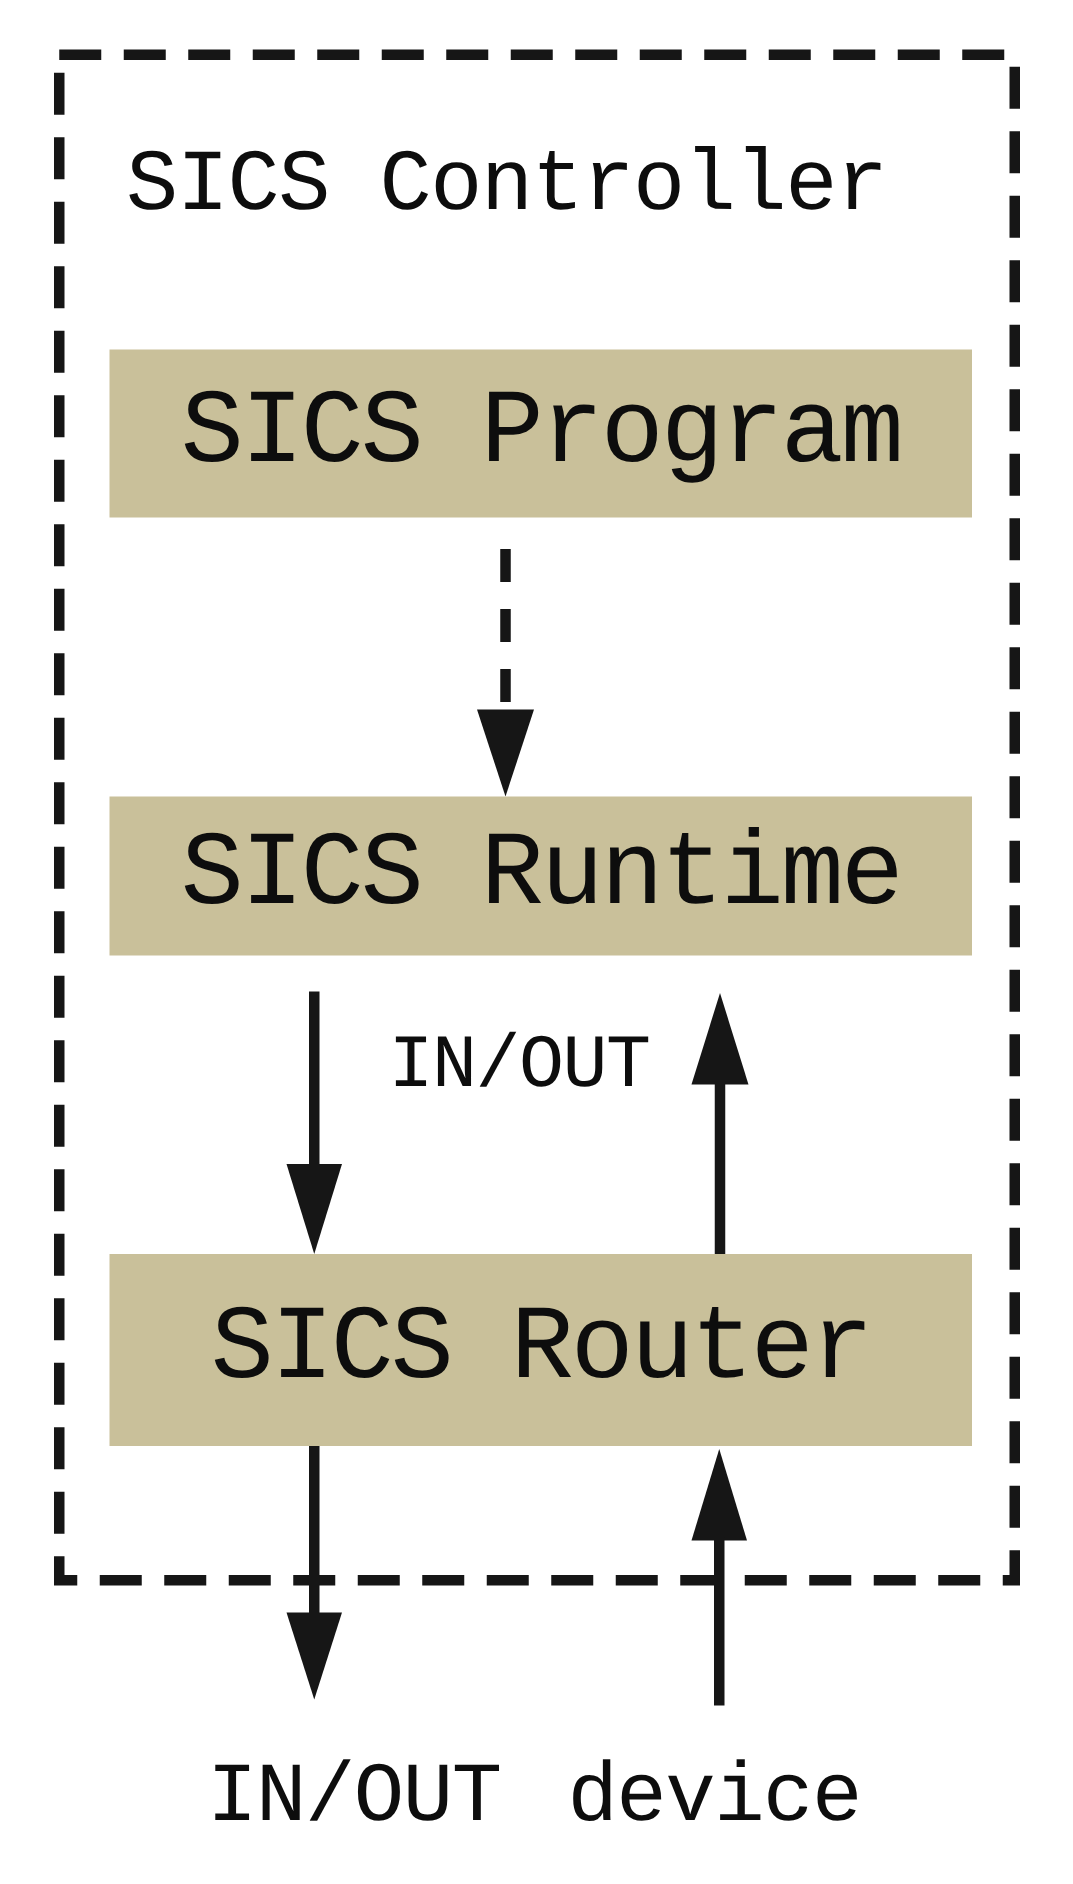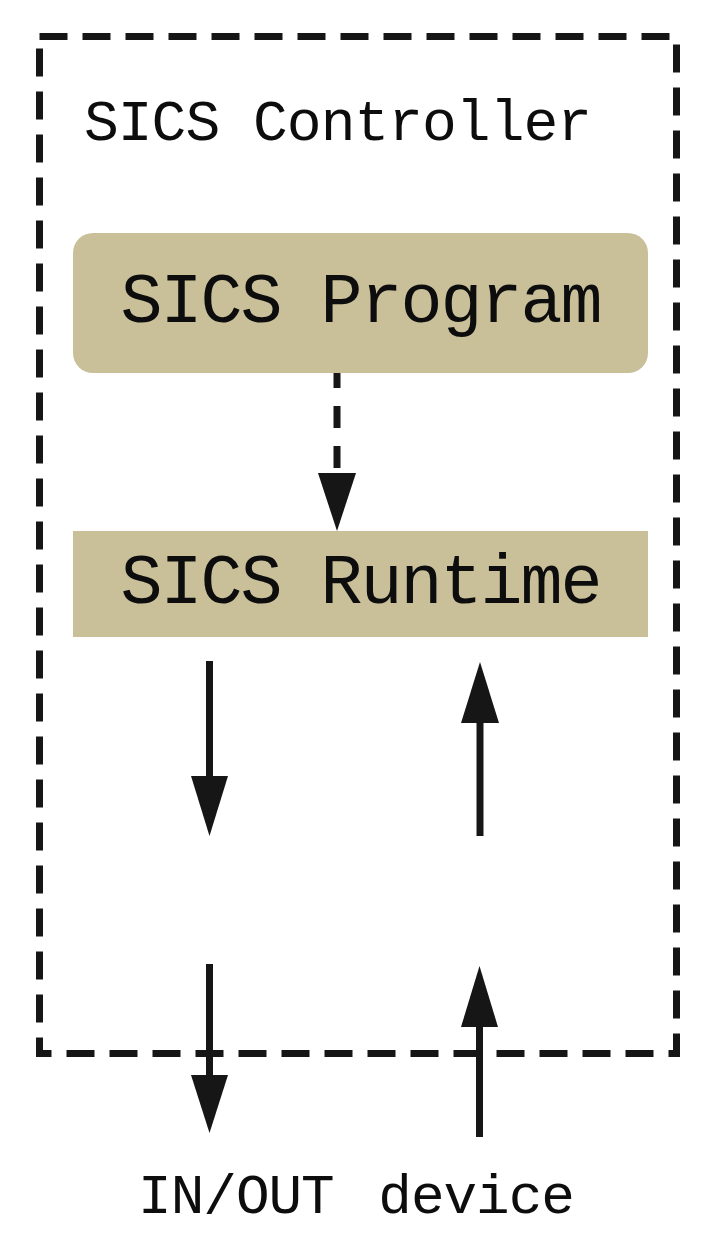--- a/index.html
+++ b/index.html
@@ -42,21 +42,21 @@
   }
   .node-box {
     position: absolute;
     left: 73px;
     width: 575px;
     background: var(--box-fill);
     display: flex;
     align-items: center;
     justify-content: center;
   }
-  .node-box.program { top: 233px; height: 140px; border-radius: 20px; }
+  .node-box.program { top: 233px; height: 112px; }
   .node-box.runtime { top: 531px; height: 106px; }
   .node-box.router  { top: 836px; height: 128px; }
   .node-label {
     font-size: 70px;
     letter-spacing: -2px;
     white-space: nowrap;
     color: #0d0d0d;
   }
   .inout-label {
     position: absolute;
@@ -110,17 +110,21 @@
   <div class="frame-label">SICS Controller</div>
 
   <div class="node-box program">
     <span class="node-label">SICS Program</span>
   </div>
 
   <div class="node-box runtime">
     <span class="node-label">SICS Runtime</span>
   </div>
 
+  <div class="node-box router">
+    <span class="node-label">SICS Router</span>
+  </div>
 
+  <div class="inout-label">IN/OUT</div>
 
   <div class="device-label">IN/OUT device</div>
 
 </div>
 
 </body></html>

